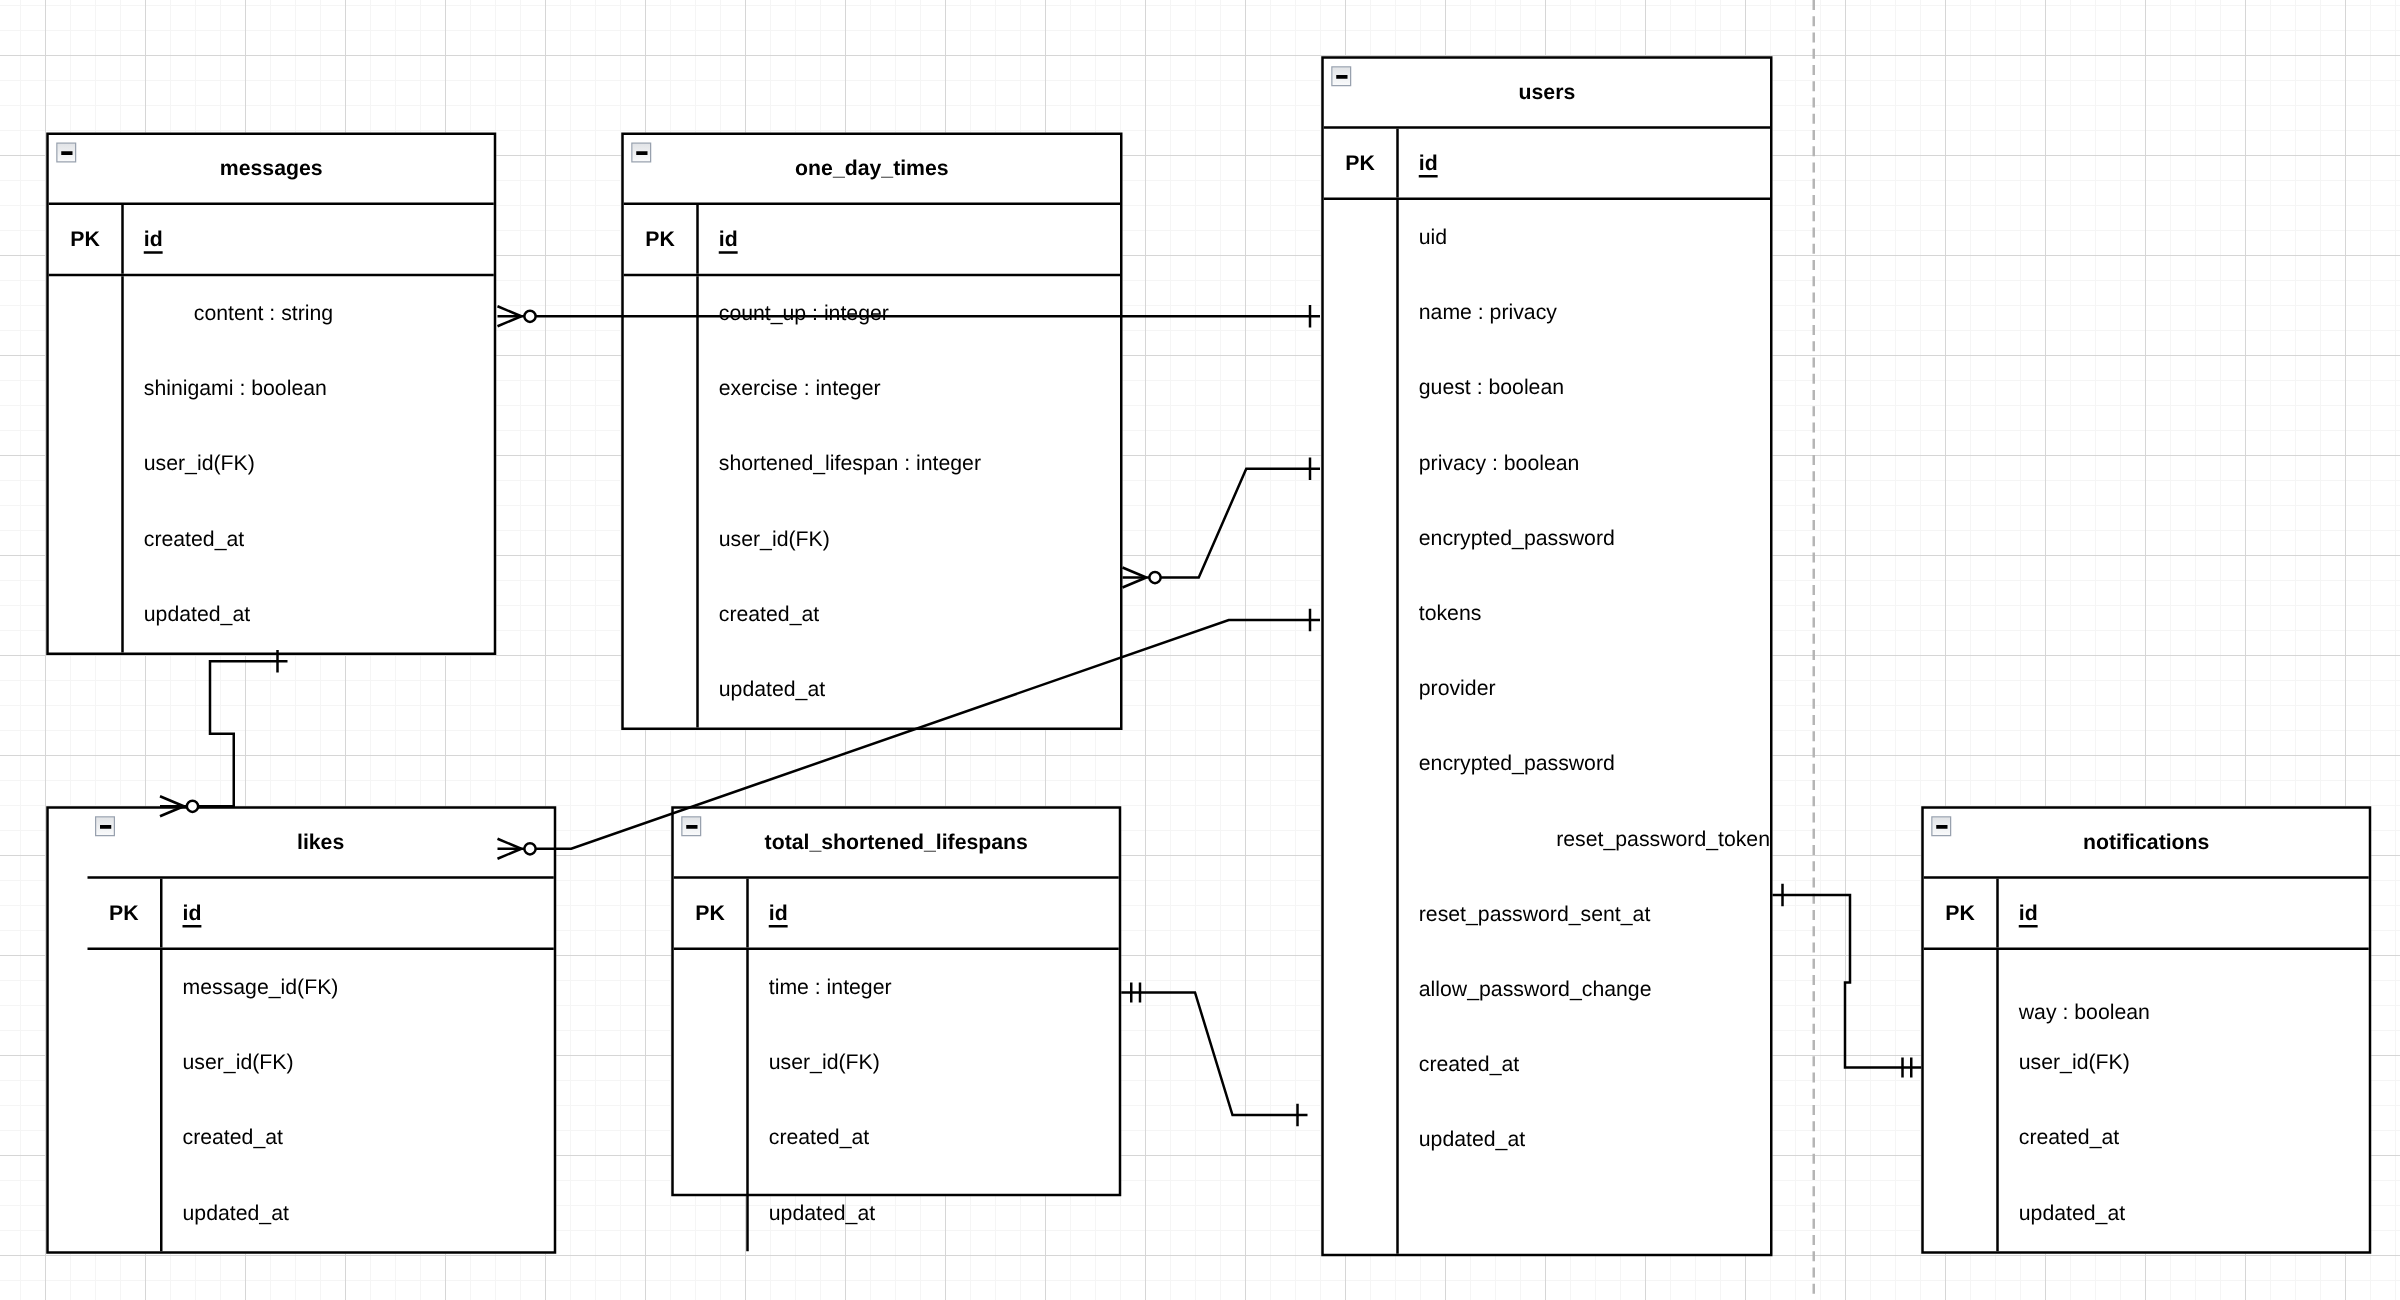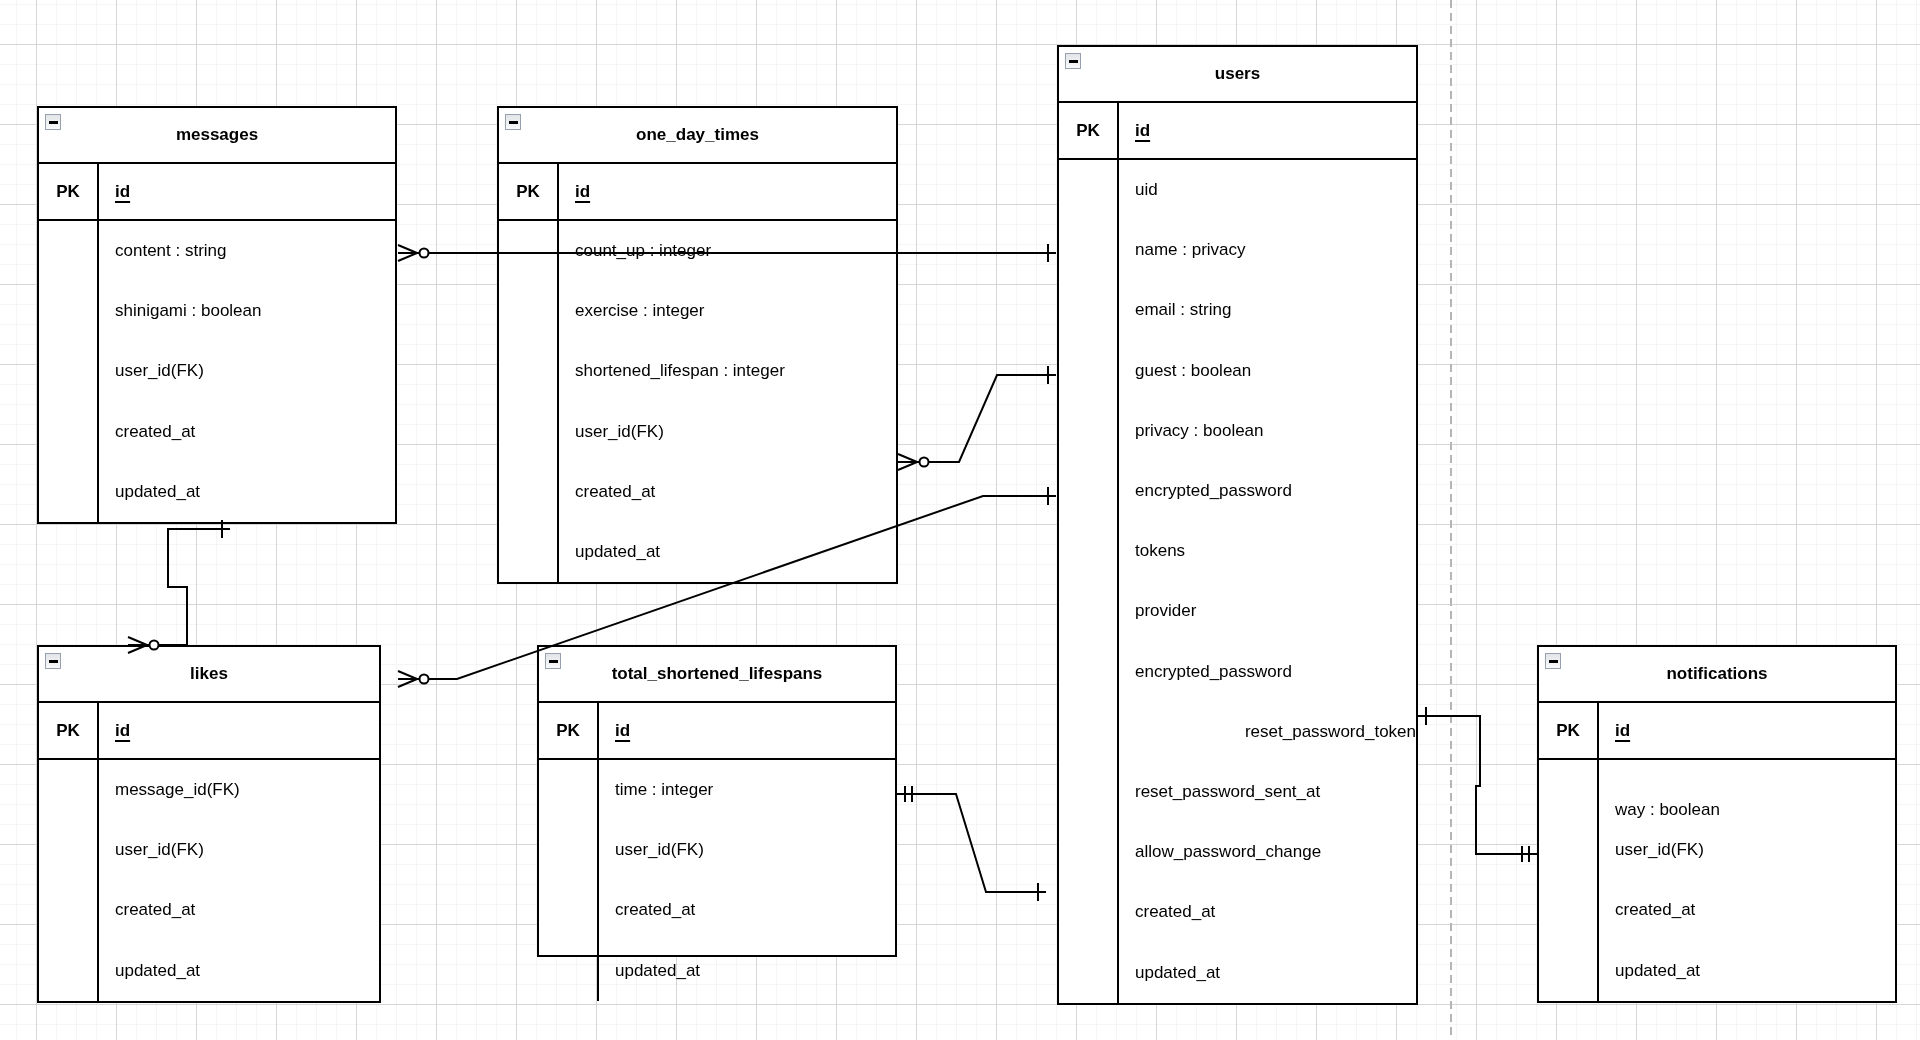--- a/index.html
+++ b/index.html
@@ -60,21 +60,21 @@
       </div>
       <div class="pkrow">
         <div class="pkcell">PK</div>
         <div class="pkfield">
           <span>id</span>
         </div>
       </div>
       <div class="tbody">
         <div class="spacercol" style="height: 301px;"></div>
         <div class="fieldcol">
-          <div class="frow" style="height: 60.2px;">
+          <div class="frow" style="height: 60.2px; margin-left: 40px;">
             <span>content : string</span>
           </div>
           <div class="frow" style="height: 60.2px;">
             <span>shinigami : boolean</span>
           </div>
           <div class="frow" style="height: 60.2px;">
             <span>user_id(FK)</span>
           </div>
           <div class="frow" style="height: 60.2px;">
             <span>created_at</span>
@@ -136,23 +136,20 @@
         </div>
       </div>
       <div class="tbody">
         <div class="spacercol" style="height: 842.8px;"></div>
         <div class="fieldcol">
           <div class="frow" style="height: 60.2px;">
             <span>uid</span>
           </div>
           <div class="frow" style="height: 60.2px;">
             <span>name : privacy</span>
-          </div>
-          <div class="frow" style="height: 60.2px;">
-            <span>email : string</span>
           </div>
           <div class="frow" style="height: 60.2px;">
             <span>guest : boolean</span>
           </div>
           <div class="frow" style="height: 60.2px;">
             <span>privacy : boolean</span>
           </div>
           <div class="frow" style="height: 60.2px;">
             <span>encrypted_password</span>
           </div>
@@ -176,21 +173,21 @@
           </div>
           <div class="frow" style="height: 60.2px;">
             <span>created_at</span>
           </div>
           <div class="frow" style="height: 60.2px;">
             <span>updated_at</span>
           </div>
         </div>
       </div>
     </div>
-    <div class="tbl" style="left: 37px; top: 645px; width: 344px; height: 357.8px;">
+    <div class="tbl" style="left: 37px; top: 645px; width: 408px; height: 357.8px; padding-left: 31px;">
       <div class="hdr">
         <div class="collapse">
           <div class="minus"></div>
         </div>
         <span>likes</span>
       </div>
       <div class="pkrow">
         <div class="pkcell">PK</div>
         <div class="pkfield">
           <span>id</span>

